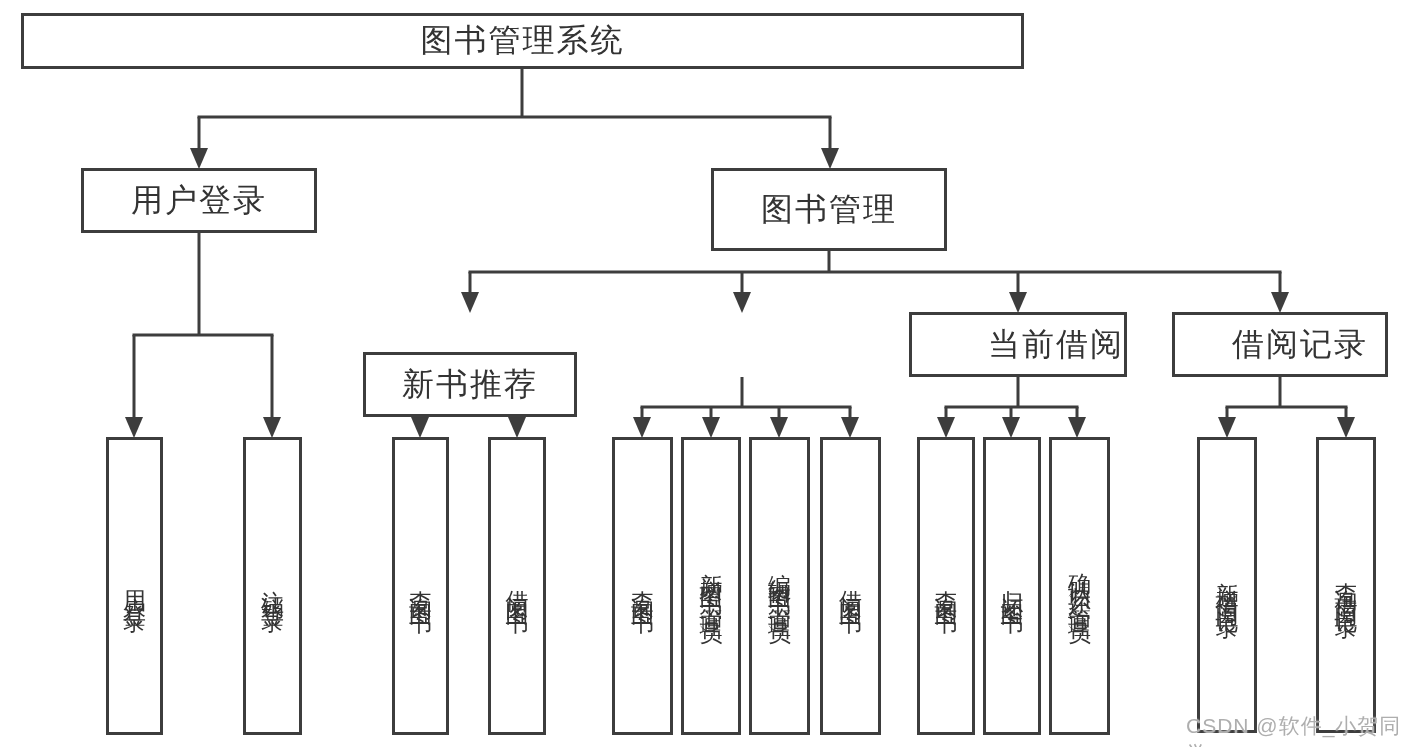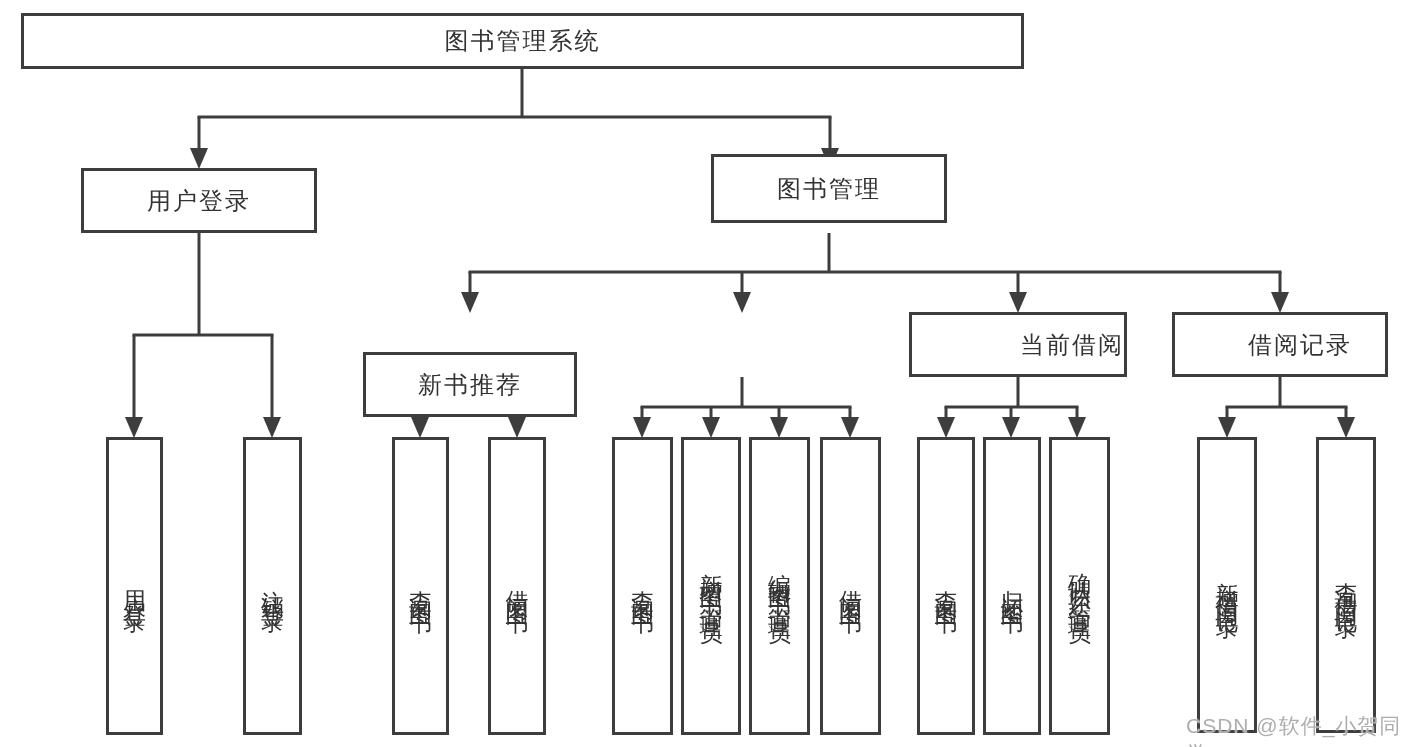--- a/index.html
+++ b/index.html
@@ -9,21 +9,21 @@
     font-family:"Liberation Sans", sans-serif;
     color:#333333;
   }
   .stage{position:absolute;left:0;top:0;width:1405px;height:747px;}
   svg.wires{position:absolute;left:0;top:0;z-index:1;}
   .box{
     position:absolute;z-index:2;box-sizing:border-box;
     background:#ffffff;border:3px solid #3d3d3d;
     display:flex;align-items:center;justify-content:center;
   }
-  .hbox{font-size:24px;letter-spacing:2px;}
+  .hbox{font-size:32px;letter-spacing:2px;}
   .root{border-width:3px;}
   .vbox span{
     writing-mode:vertical-lr;
     text-orientation:mixed;
     font-size:23px;line-height:1;letter-spacing:7px;
     white-space:nowrap;
   }
   .watermark{
     position:absolute;z-index:3;left:1186px;top:712px;
     font-size:21px;letter-spacing:1px;color:#aeaeae;
@@ -101,21 +101,21 @@
     </g>
   </svg>
 
   <div class="box hbox root" style="left:21px;top:13px;width:1003px;height:56px;">
     <span>图书管理系统</span>
   </div>
 
   <div class="box hbox" style="left:81px;top:168px;width:236px;height:65px;">
     <span>用户登录</span>
   </div>
-  <div class="box hbox" style="left:711px;top:154px;width:236px;height:69px;">
+  <div class="box hbox" style="left:711px;top:168px;width:236px;height:83px;">
     <span>图书管理</span>
   </div>
 
   <div class="box hbox" style="left:363px;top:312px;width:214px;height:65px;margin-top:40px;">
     <span>新书推荐</span>
   </div>
   <div class="box hbox" style="left:909px;top:312px;width:218px;height:65px;justify-content:flex-end;">
     <span>当前借阅</span>
   </div>
   <div class="box hbox" style="left:1172px;top:312px;width:216px;height:65px;padding-left:40px;">

